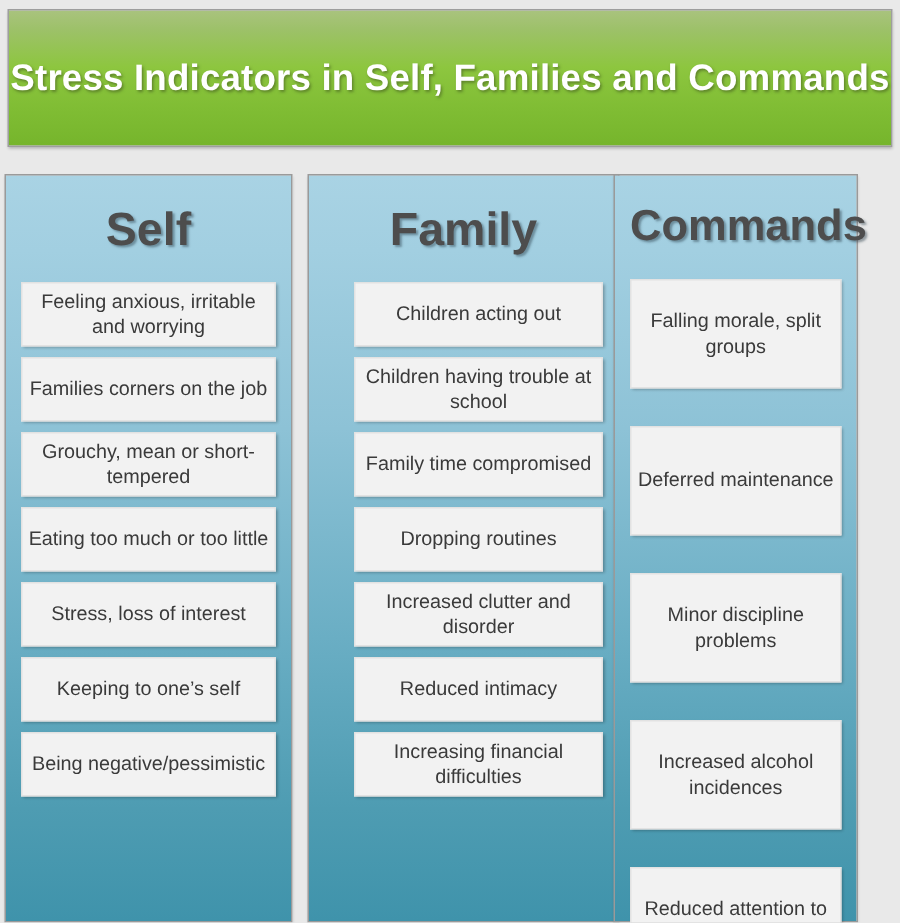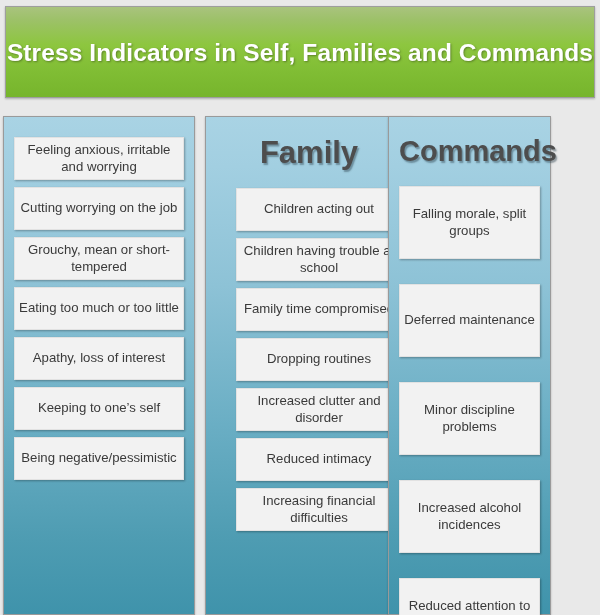--- a/index.html
+++ b/index.html
@@ -72,21 +72,21 @@
                 #a2cfe1 10%,
                 #8dc2d6 34%,
                 #6aaec4 62%,
                 #4e9cb2 85%,
                 #3f93ab 100%);
     box-shadow: 0 1px 2px rgba(0,0,0,0.22);
     padding: 0 10px;
   }
   .col-self     { left: 3px;   width: 192px; }
   .col-family   { left: 205px; width: 208px; }
-  .col-commands { left: 388px; width: 163px; }
+  .col-commands { left: 409px; width: 163px; }
 
   .column-title {
     text-align: center;
     font-size: 31px;
     font-weight: bold;
     color: #4d4d4d;
     text-shadow: 1.5px 1.5px 1.5px rgba(40,60,70,0.45);
     line-height: 1;
     margin-top: 20px;
     margin-bottom: 0;
@@ -128,35 +128,36 @@
 
 <div class="poster">
 
   <div class="title-banner">
     <div class="title-text">Stress Indicators in Self, Families and Commands</div>
   </div>
 
   <div class="columns">
 
     <div class="column col-self">
+      <div class="column-title">Self</div>
       <div class="items">
         <div class="item-box">
           <span>Feeling anxious, irritable and worrying</span>
         </div>
         <div class="item-box">
-          <span>Cutting worrying on the job</span>
+          <span>Families corners on the job</span>
         </div>
         <div class="item-box">
           <span>Grouchy, mean or short-tempered</span>
         </div>
         <div class="item-box">
           <span>Eating too much or too little</span>
         </div>
         <div class="item-box">
-          <span>Apathy, loss of interest</span>
+          <span>Stress, loss of interest</span>
         </div>
         <div class="item-box">
           <span>Keeping to one’s self</span>
         </div>
         <div class="item-box">
           <span>Being negative/pessimistic</span>
         </div>
       </div>
     </div>
 

